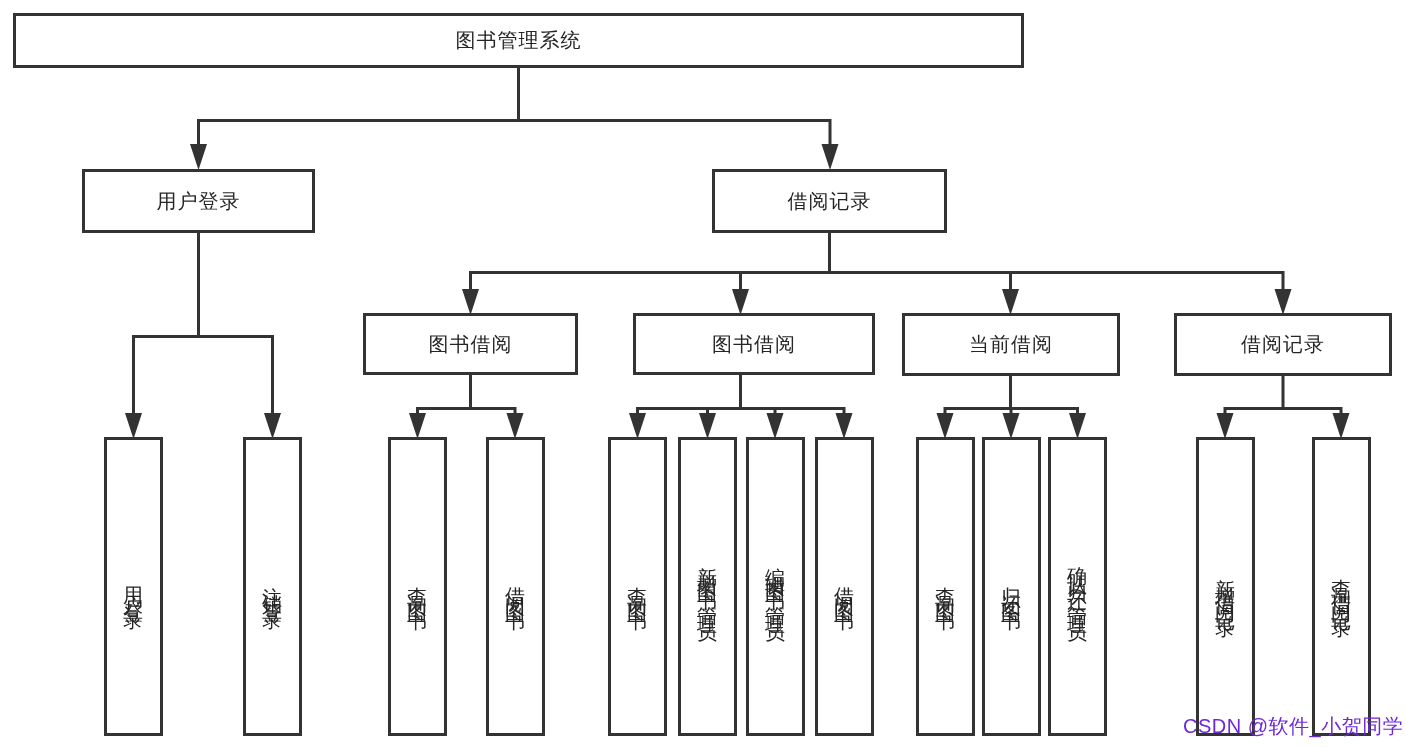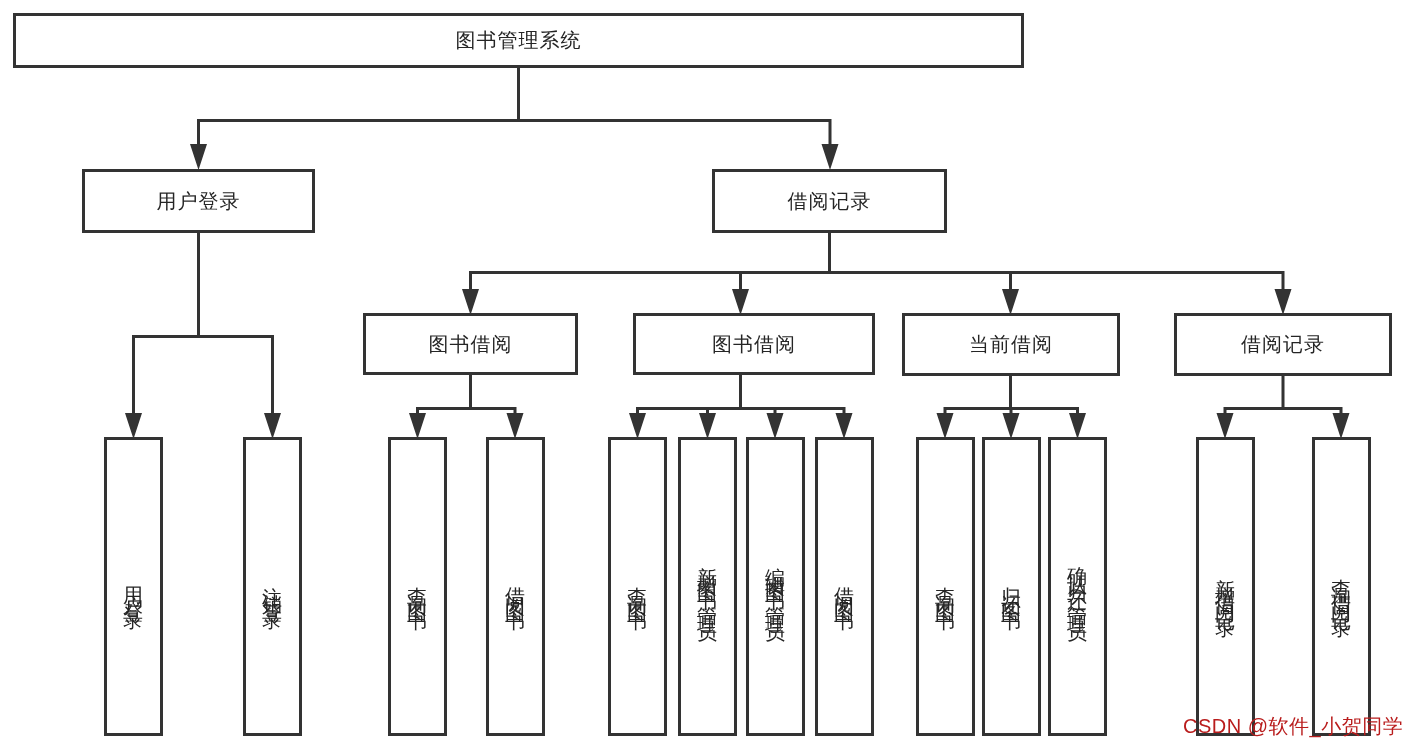--- a/index.html
+++ b/index.html
@@ -53,21 +53,21 @@
     text-orientation: mixed;
     font-size: 20px;
     line-height: 1;
     letter-spacing: 8px;
   }
   .watermark {
     position: absolute;
     left: 1183px;
     top: 713px;
     font-size: 20px;
-    color: #b91c1c;
+    color: #6d28d9;
     letter-spacing: 0.5px;
     white-space: nowrap;
     z-index: 3;
   }
 </style>
 </head>
 <body>
 
 <div class="canvas">
 

